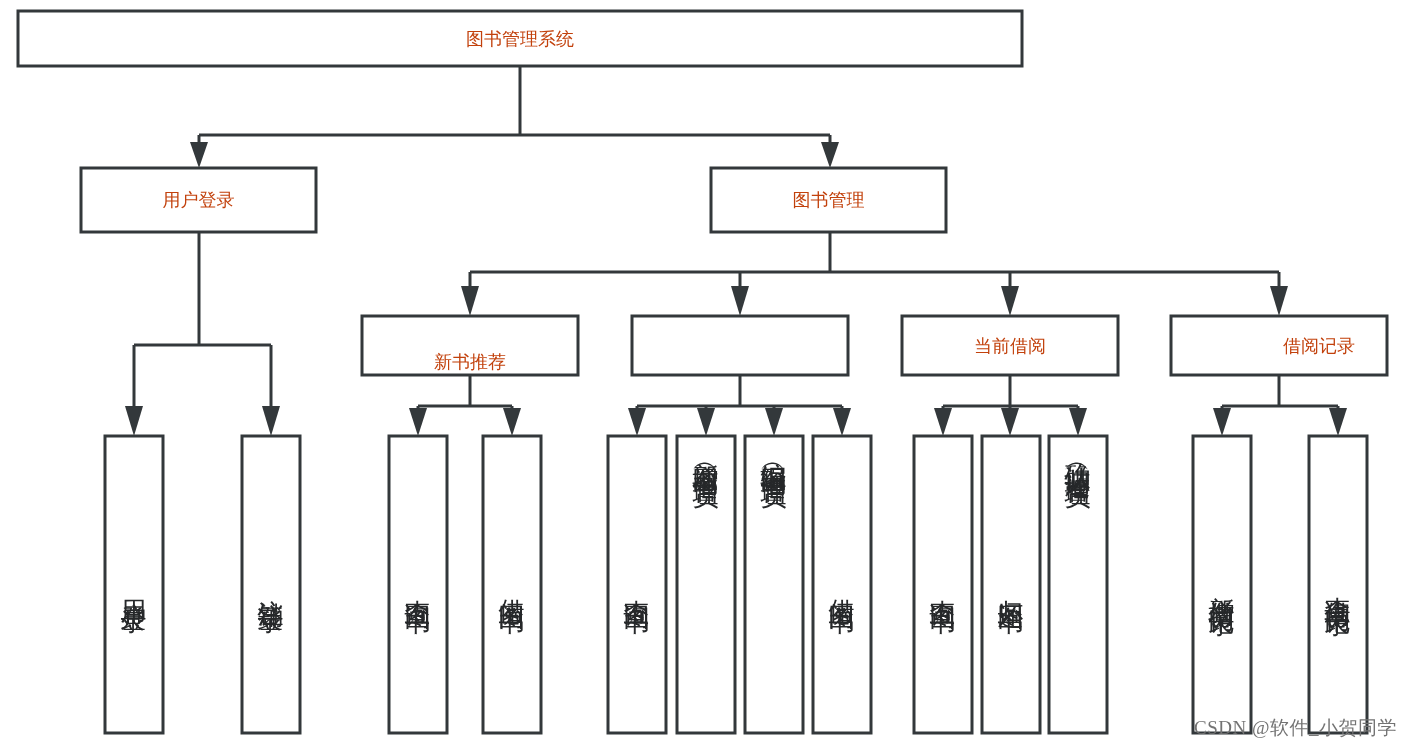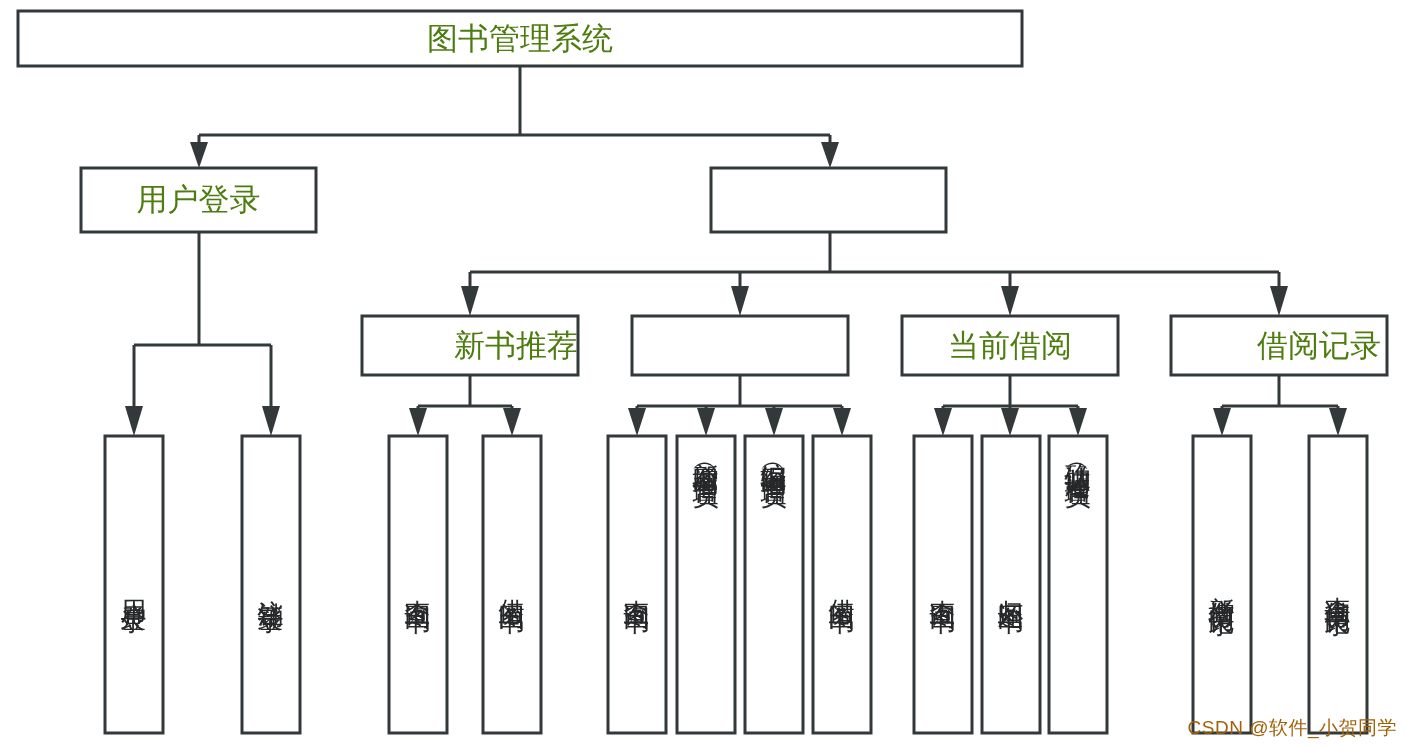--- a/index.html
+++ b/index.html
@@ -33,23 +33,23 @@
     stroke-linecap: butt;
   }
   .arrow-head {
     fill: #33383b;
     stroke: none;
   }
   .watermark {
     position: absolute;
     right: 8px;
     bottom: 6px;
-    font-family: Liberation Sans, sans-serif;
+    font-family: Liberation Serif, serif;
     font-size: 19px;
-    color: #a16207;
+    color: #737373;
     letter-spacing: 0.5px;
     white-space: nowrap;
     user-select: none;
   }
   .vtext-box {
     position: absolute;
     display: flex;
     align-items: center;
     justify-content: center;
     box-sizing: border-box;
@@ -68,22 +68,22 @@
   .htext-box {
     position: absolute;
     display: flex;
     align-items: center;
     justify-content: center;
     box-sizing: border-box;
     pointer-events: none;
   }
   .htext {
     font-family: "DejaVu Sans", "Liberation Sans", sans-serif;
-    font-size: 31px;
-    color: #4d7c0f;
+    font-size: 18px;
+    color: #c2410c;
     white-space: nowrap;
   }
 </style>
 </head>
 <body>
 
 <div id="diagram-root">
 
   <svg width="1405" height="747" viewBox="0 0 1405 747" xmlns="http://www.w3.org/2000/svg">
 
@@ -184,22 +184,25 @@
   </svg>
 
   
   <div class="htext-box" style="left:18px; top:11px; width:1004px; height:55px;">
     <span class="htext">图书管理系统</span>
   </div>
 
   <div class="htext-box" style="left:81px; top:168px; width:235px; height:64px;">
     <span class="htext">用户登录</span>
   </div>
-
-  <div class="htext-box" style="left:362px; top:316px; width:216px; height:59px;justify-content:flex-end;">
+  <div class="htext-box" style="left:711px; top:168px; width:235px; height:64px;">
+    <span class="htext">图书管理</span>
+  </div>
+
+  <div class="htext-box" style="left:362px; top:332px; width:216px; height:59px;">
     <span class="htext">新书推荐</span>
   </div>
   <div class="htext-box" style="left:902px; top:316px; width:216px; height:59px;align-items:center;">
     <span class="htext">当前借阅</span>
   </div>
   <div class="htext-box" style="left:1171px; top:316px; width:216px; height:59px;margin-left:40px;">
     <span class="htext">借阅记录</span>
   </div>
 
   

